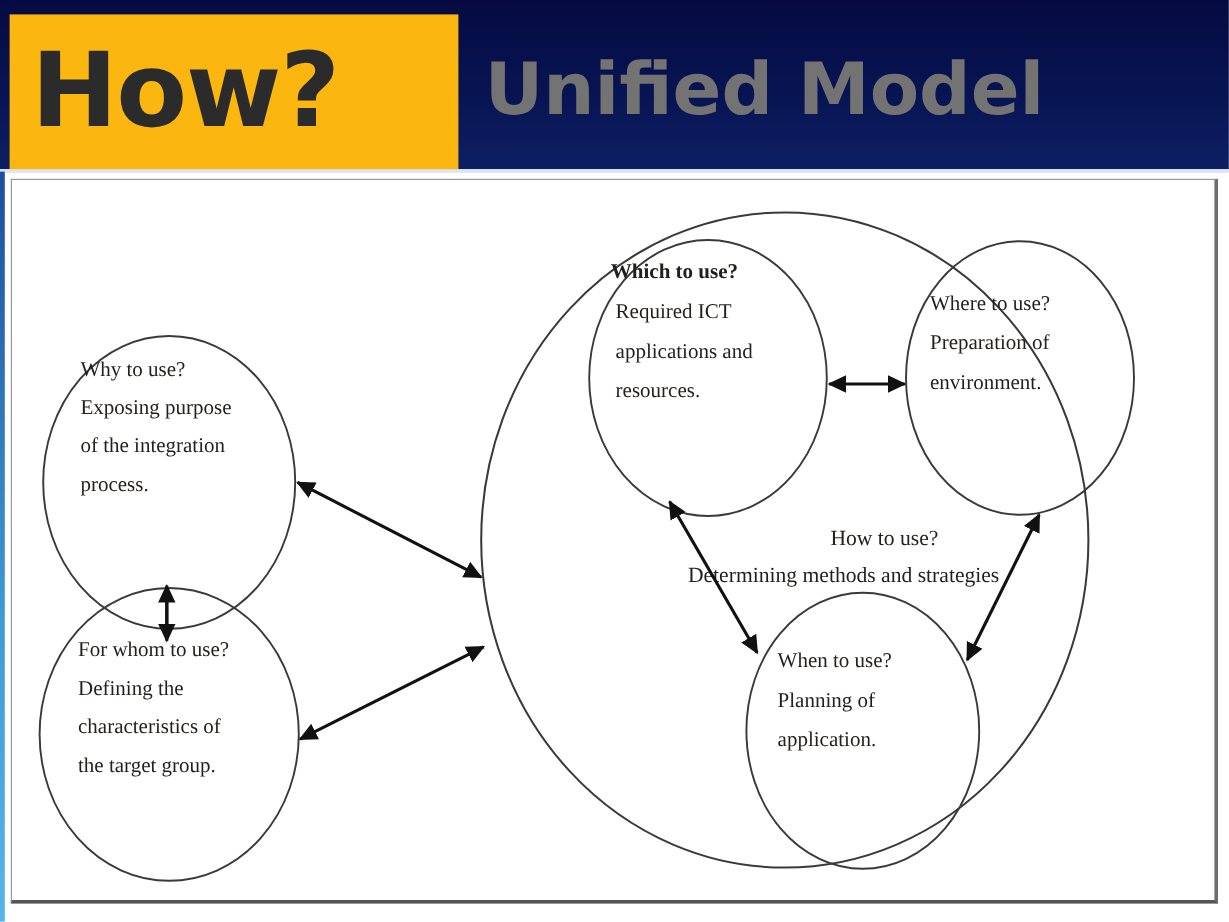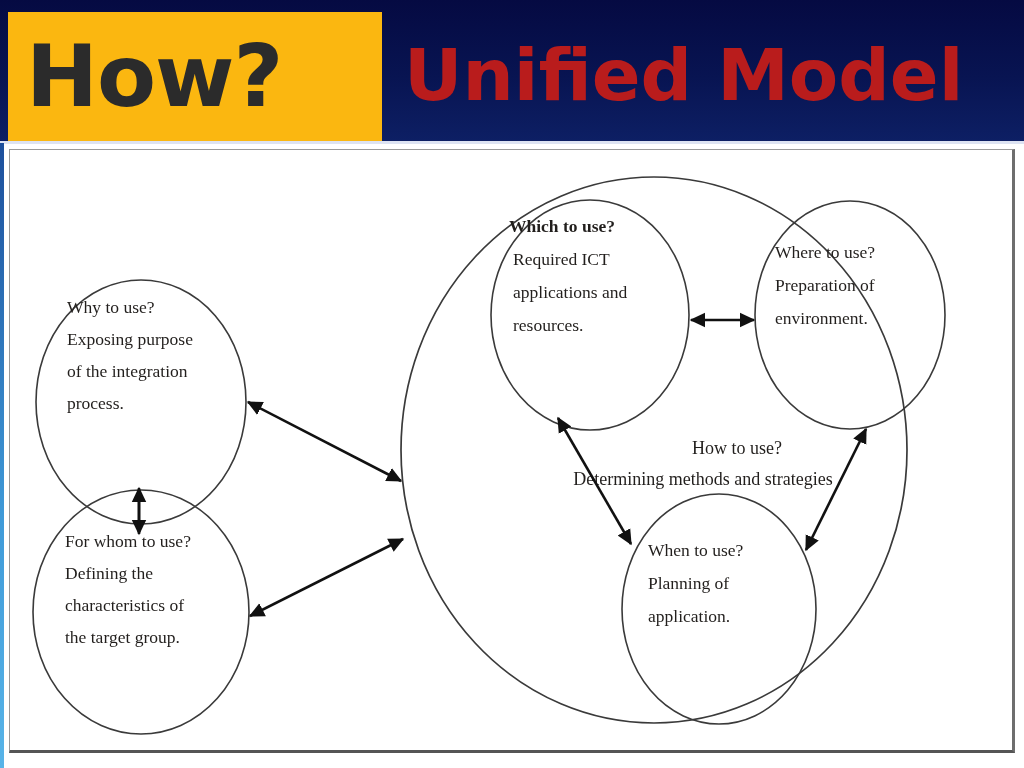--- a/index.html
+++ b/index.html
@@ -70,24 +70,24 @@
     box-sizing: border-box;
     white-space: nowrap;
   }
   .header-title {
     position: absolute;
     left: 404px;
     top: 32px;
     width: 600px;
     height: 86px;
     line-height: 86px;
-    color: #b91c1c;
+    color: #737373;
     font-family: "DejaVu Sans", sans-serif;
     font-weight: bold;
-    font-size: 72px;
+    font-size: 60px;
     letter-spacing: 0px;
     white-space: nowrap;
   }
 
   
   .left-rail {
     position: absolute;
     left: 0px;
     top: 143px;
     width: 4px;

